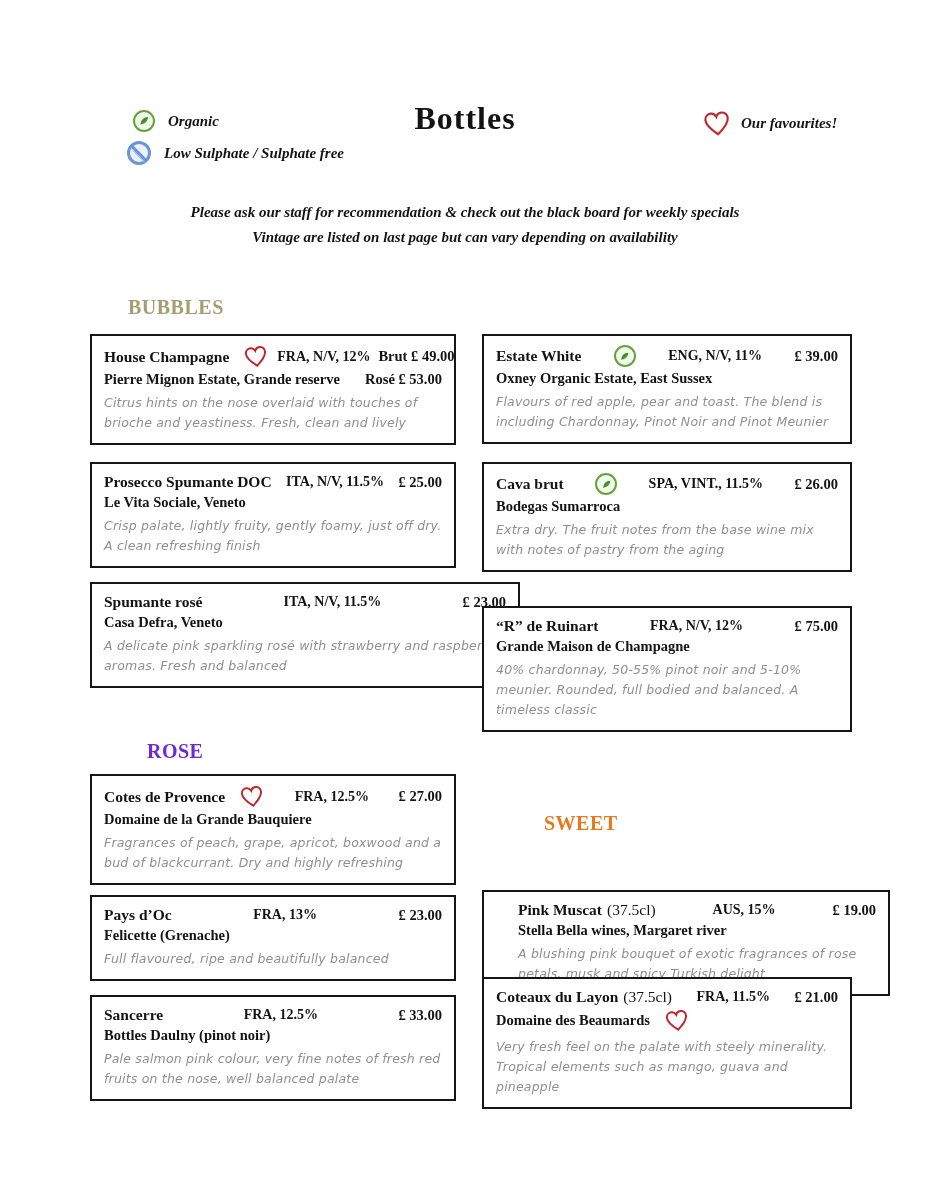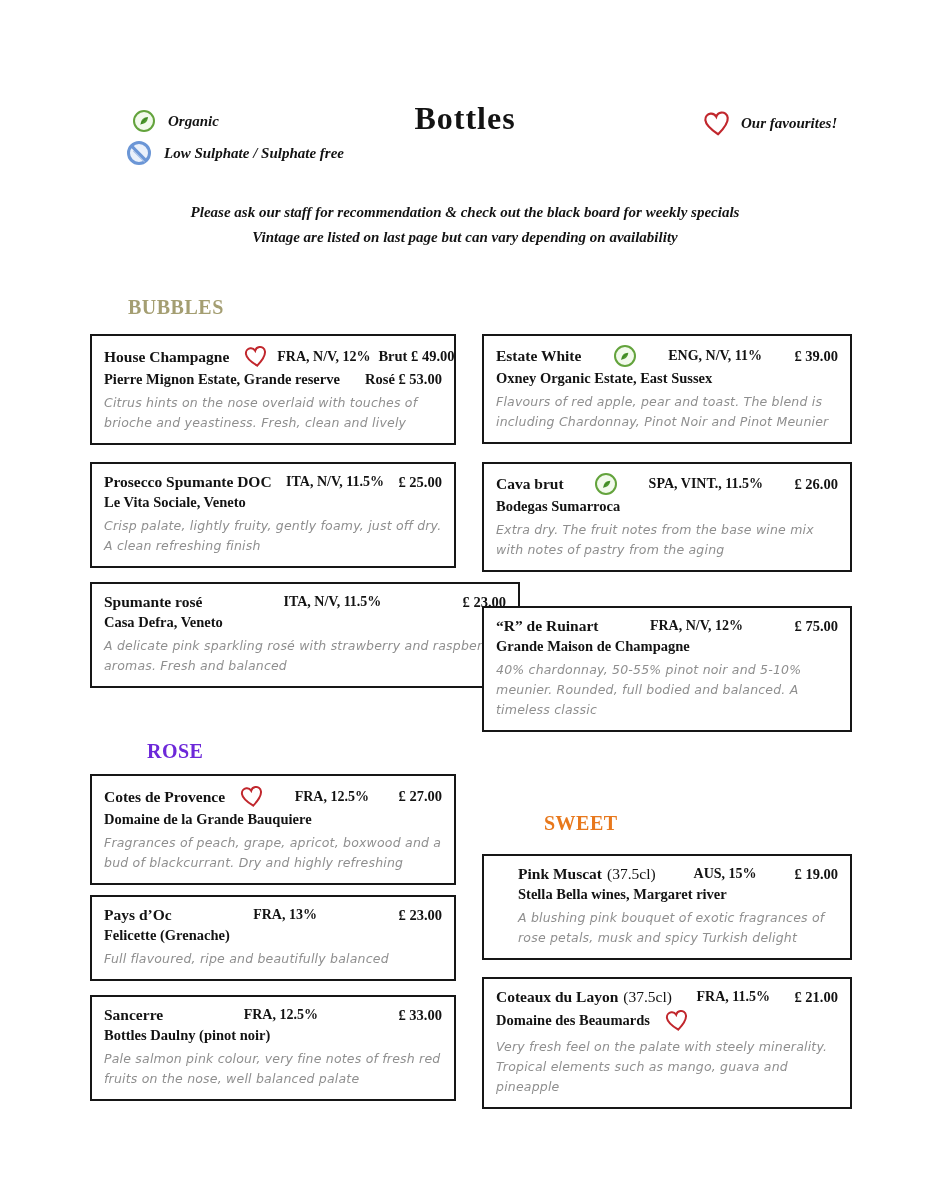--- a/index.html
+++ b/index.html
@@ -223,21 +223,21 @@
       <span class="price">£ 33.00</span>
     </div>
     <div class="r2">
       <span class="producer">Bottles Daulny (pinot noir)</span>
     </div>
     <div class="desc">Pale salmon pink colour, very fine notes of fresh red fruits on the nose, well balanced palate</div>
   </div>
 
   <div class="sec-title sec-sweet" style="left:544px;top:812px;">SWEET</div>
 
-  <div class="box" style="left:482px;top:854px;width:370px;padding-left:34px;">
+  <div class="box" style="left:482px;top:890px;width:408px;padding-left:34px;">
     <div class="r1">
       <span class="ng">
         <span class="name">Pink Muscat</span>
         <span class="name size" style="margin-left:5px;">(37.5cl)</span>
       </span>
       <span class="meta">AUS, 15%</span>
       <span class="price">£ 19.00</span>
     </div>
     <div class="r2">
       <span class="producer">Stella Bella wines, Margaret river</span>

